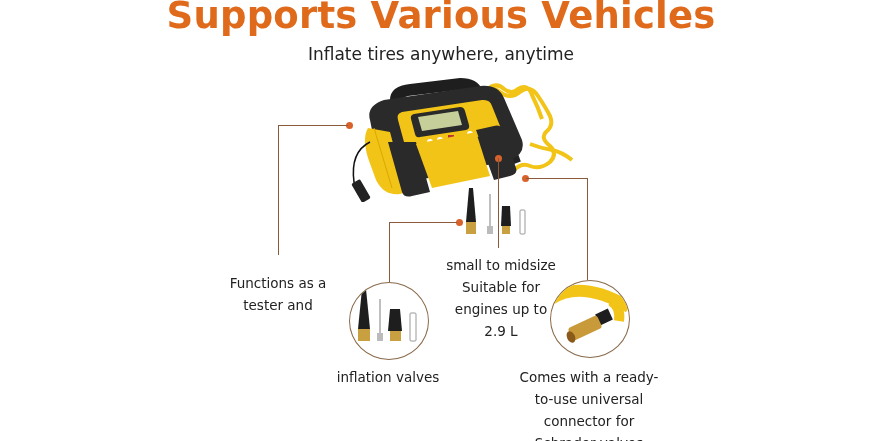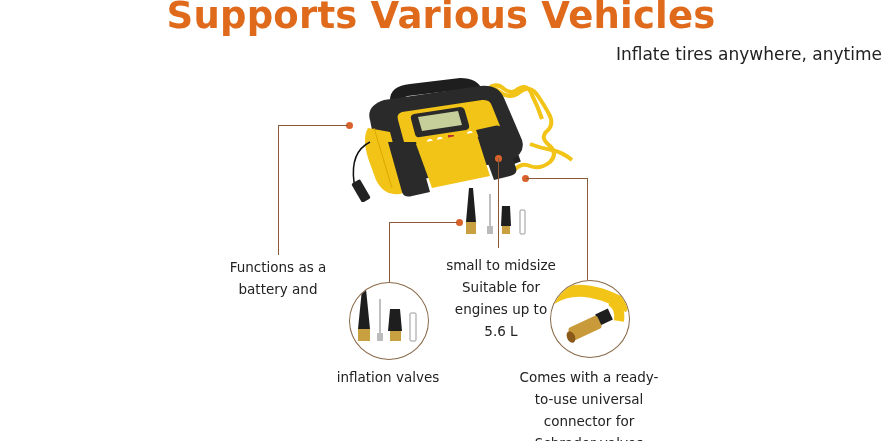--- a/index.html
+++ b/index.html
@@ -1,18 +1,18 @@
 <!DOCTYPE html>
 <html><head>
 <meta charset="utf-8">
 <style>
   html,body{margin:0;padding:0;background:#fff;}
   body{width:882px;height:441px;position:relative;overflow:hidden;font-family:"DejaVu Sans","Liberation Sans",sans-serif;color:#222;}
   .title{position:absolute;left:0;width:882px;top:-6px;text-align:center;font-size:37px;font-weight:bold;color:#e06a1b;letter-spacing:0.2px;}
-  .subtitle{position:absolute;left:0;width:882px;top:44px;text-align:right;font-size:17px;color:#222;}
+  .subtitle{position:absolute;left:0;width:882px;top:44px;text-align:center;font-size:17px;color:#222;}
   .cap{position:absolute;text-align:center;font-size:13.5px;line-height:22px;color:#222;}
   .line{position:absolute;background:#8a5a3a;}
   .dot{position:absolute;width:7px;height:7px;border-radius:50%;background:#d9622b;}
   .circle{position:absolute;border:1px solid #8a6a4a;border-radius:50%;background:#fff;overflow:hidden;}
 </style>
 </head>
 <body>
 
 <div class="title">Supports Various Vehicles</div>
 <div class="subtitle">Inflate tires anywhere, anytime</div>
@@ -96,30 +96,30 @@
 <div class="circle" style="left:550px;top:280px;width:78px;height:76px">
   <svg width="78" height="76" viewBox="0 0 78 76">
     <path d="M0 18 q30 -20 78 8" fill="none" stroke="#f2c418" stroke-width="12"></path>
     <path d="M60 20 q10 6 8 20" fill="none" stroke="#f2c418" stroke-width="10"></path>
     <rect x="46" y="30" width="14" height="12" fill="#1e1e1e" transform="rotate(-25 53 36)"></rect>
     <rect x="18" y="40" width="32" height="14" rx="3" fill="#c99a3a" transform="rotate(-25 34 47)"></rect>
     <ellipse cx="20" cy="56" rx="4" ry="6" fill="#8a5a1a" transform="rotate(-25 20 56)"></ellipse>
   </svg>
 </div>
 
-<div class="cap" style="left:213px;top:256px;width:130px">
+<div class="cap" style="left:213px;top:272px;width:130px">
   <div>Functions as a</div>
-  <div>battery and</div>
+  <div>tester and</div>
 </div>
 
 <div class="cap" style="left:436px;top:254px;width:130px">
   <div>small to midsize</div>
   <div>Suitable for</div>
   <div>engines up to</div>
-  <div>5.6 L</div>
+  <div>2.9 L</div>
 </div>
 
 <div class="cap" style="left:318px;top:366px;width:140px">
   <div>inflation valves</div>
 </div>
 
 <div class="cap" style="left:509px;top:366px;width:160px">
   <div>Comes with a ready-</div>
   <div>to-use universal</div>
   <div>connector for</div>

